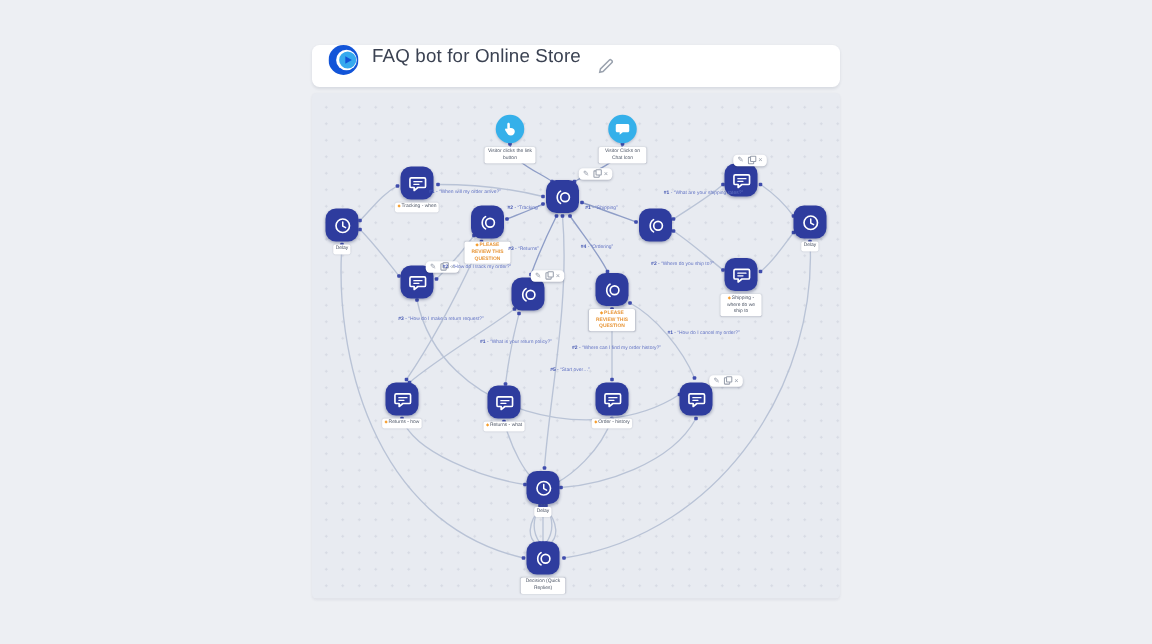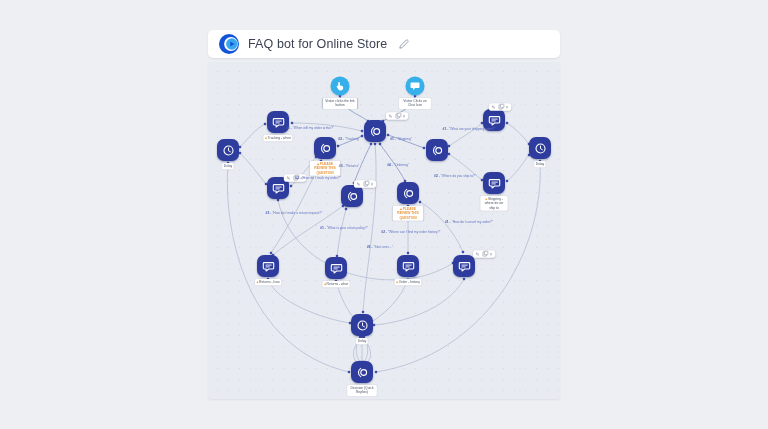--- a/index.html
+++ b/index.html
@@ -5,21 +5,21 @@
   html,body{margin:0;padding:0;}
   body{
     width:768px;height:429px;position:relative;overflow:hidden;
     background:#edeff3;
     font-family:"Liberation Sans", sans-serif;
   }
   .header-card{
     position:absolute;left:208px;top:30px;width:352px;height:28px;
     background:#ffffff;border-radius:5px;
     box-shadow:0 1px 2px rgba(25,35,65,.10);
-    display:flex;align-items:center;gap:9px;padding:0 11px;box-sizing:border-box;
+    display:flex;gap:9px;padding:0 11px;box-sizing:border-box;
   }
   .logo{flex:0 0 auto;width:20px;height:20px;display:block;}
   .page-title{font-size:12.5px;color:#3b4252;font-weight:500;letter-spacing:.1px;}
   .edit-pencil{flex:0 0 auto;margin-left:2px;cursor:pointer;display:flex;align-items:center;}
   .flow-canvas{
     position:absolute;left:208px;top:62px;width:352px;height:337px;
     background:#e8ebf1;border-radius:3px;
     box-shadow:0 1px 2px rgba(25,35,65,.07);
     background-image:radial-gradient(#d6dae3 0.7px, transparent 0.8px);
     background-size:11px 11px;background-position:4px 4px;

